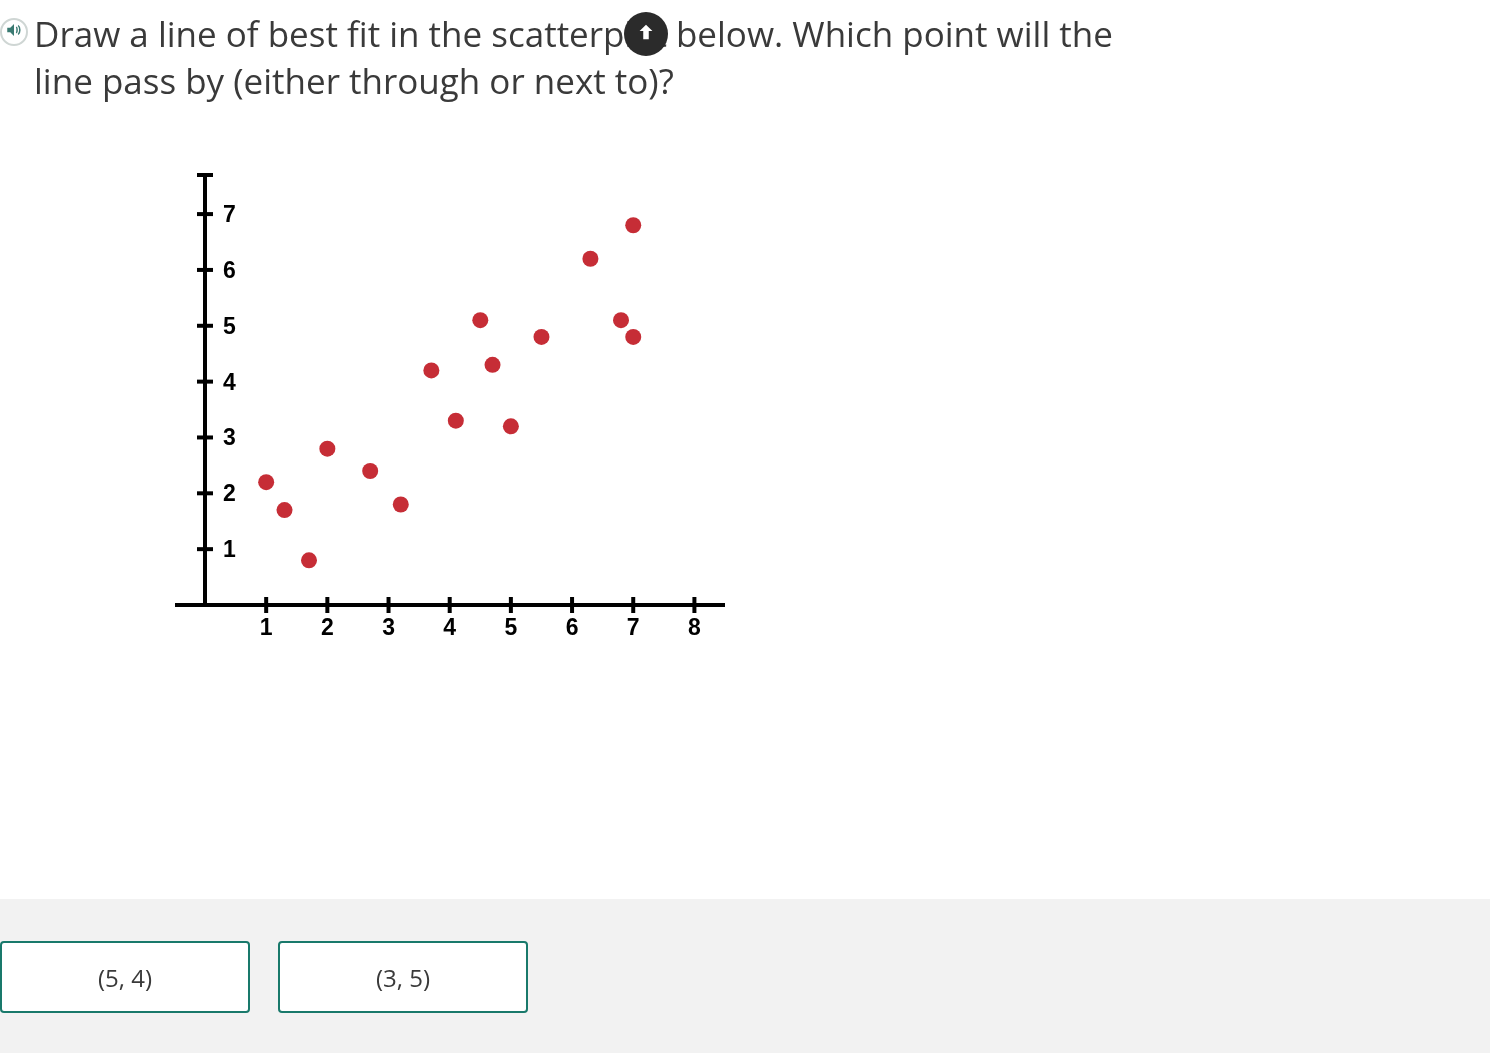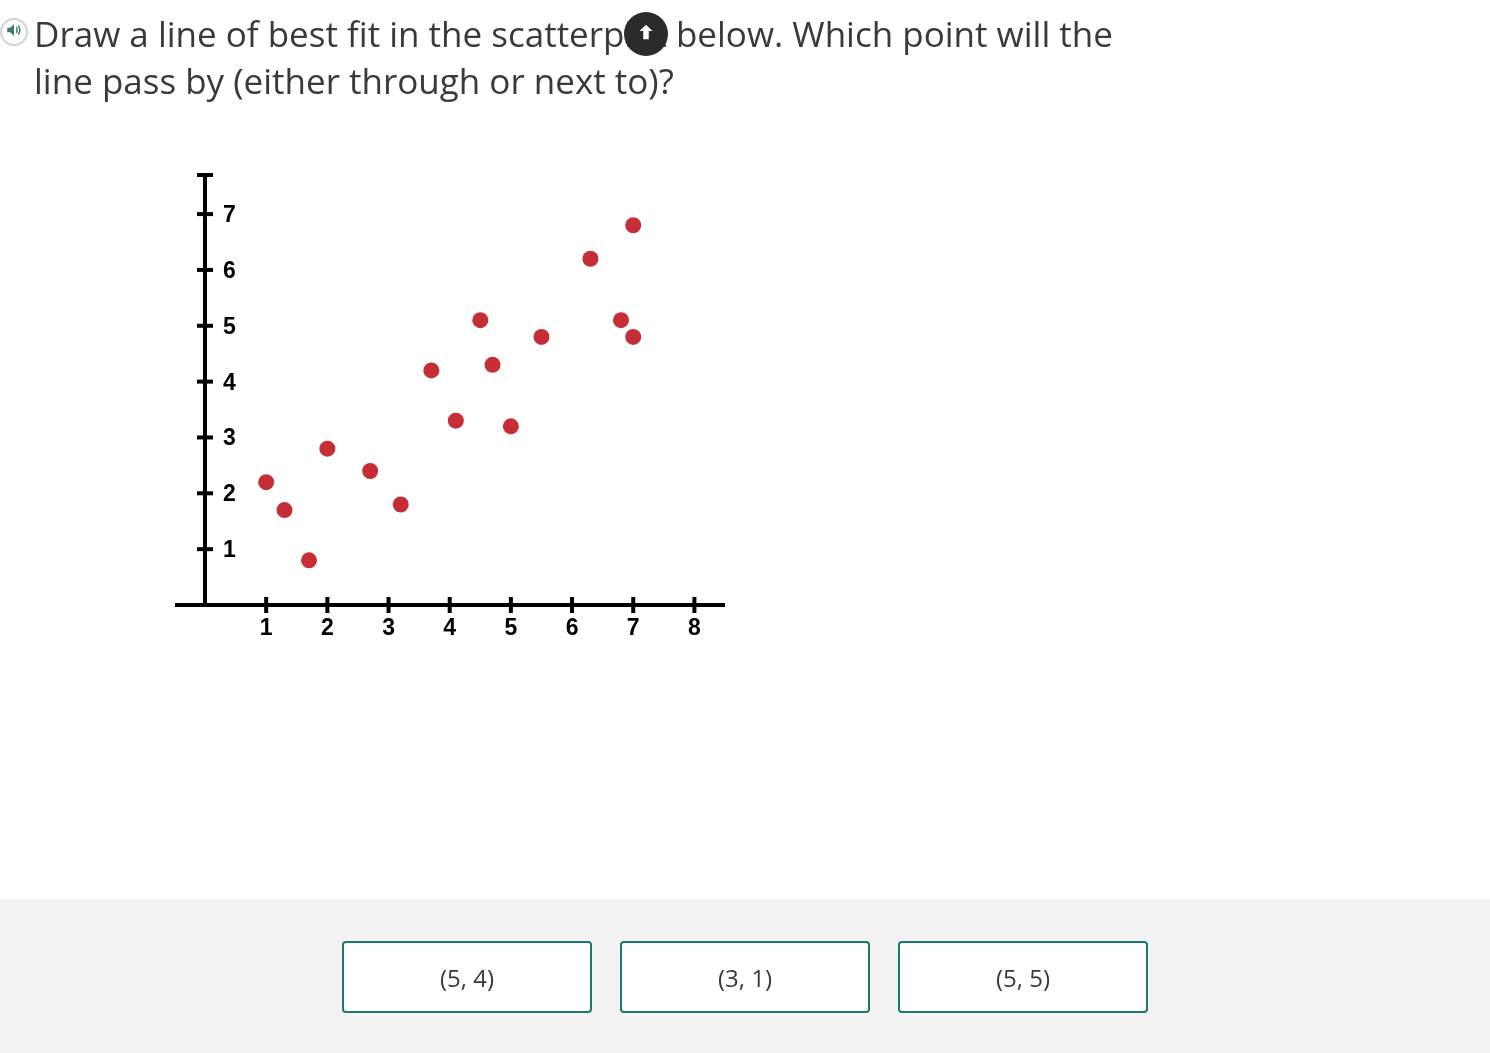--- a/index.html
+++ b/index.html
@@ -62,21 +62,20 @@
   .axis-label { font-size:23px; font-weight:700; fill:#000; font-family: Arial, sans-serif; }
   .dot { fill:#c62d36; }
   .answers-bar {
     position: absolute;
     bottom: 0;
     left: 0;
     right: 0;
     background: #f2f2f2;
     padding: 42px 0 40px 0;
     display: flex;
-    justify-content: center;
     gap: 28px;
   }
   .answer-btn {
     width: 250px;
     height: 72px;
     background: #ffffff;
     border: 2px solid #19796b;
     border-radius: 4px;
     font-size: 24px;
     color: #3a3a3a;
@@ -161,18 +160,15 @@
       <circle cx="483.235294117647" cy="191.94805194805195" r="8" class="dot"></circle>
       <circle cx="483.235294117647" cy="80.25974025974028" r="8" class="dot"></circle>
     </svg>
 </div>
 
 <div class="answers-bar">
   <div class="answer-btn">
       <span>(5, 4)</span>
     </div>
   <div class="answer-btn">
-      <span>(3, 1)</span>
-    </div>
-  <div class="answer-btn">
-      <span>(5, 5)</span>
+      <span>(3, 5)</span>
     </div>
 </div>
 
 </body></html>

